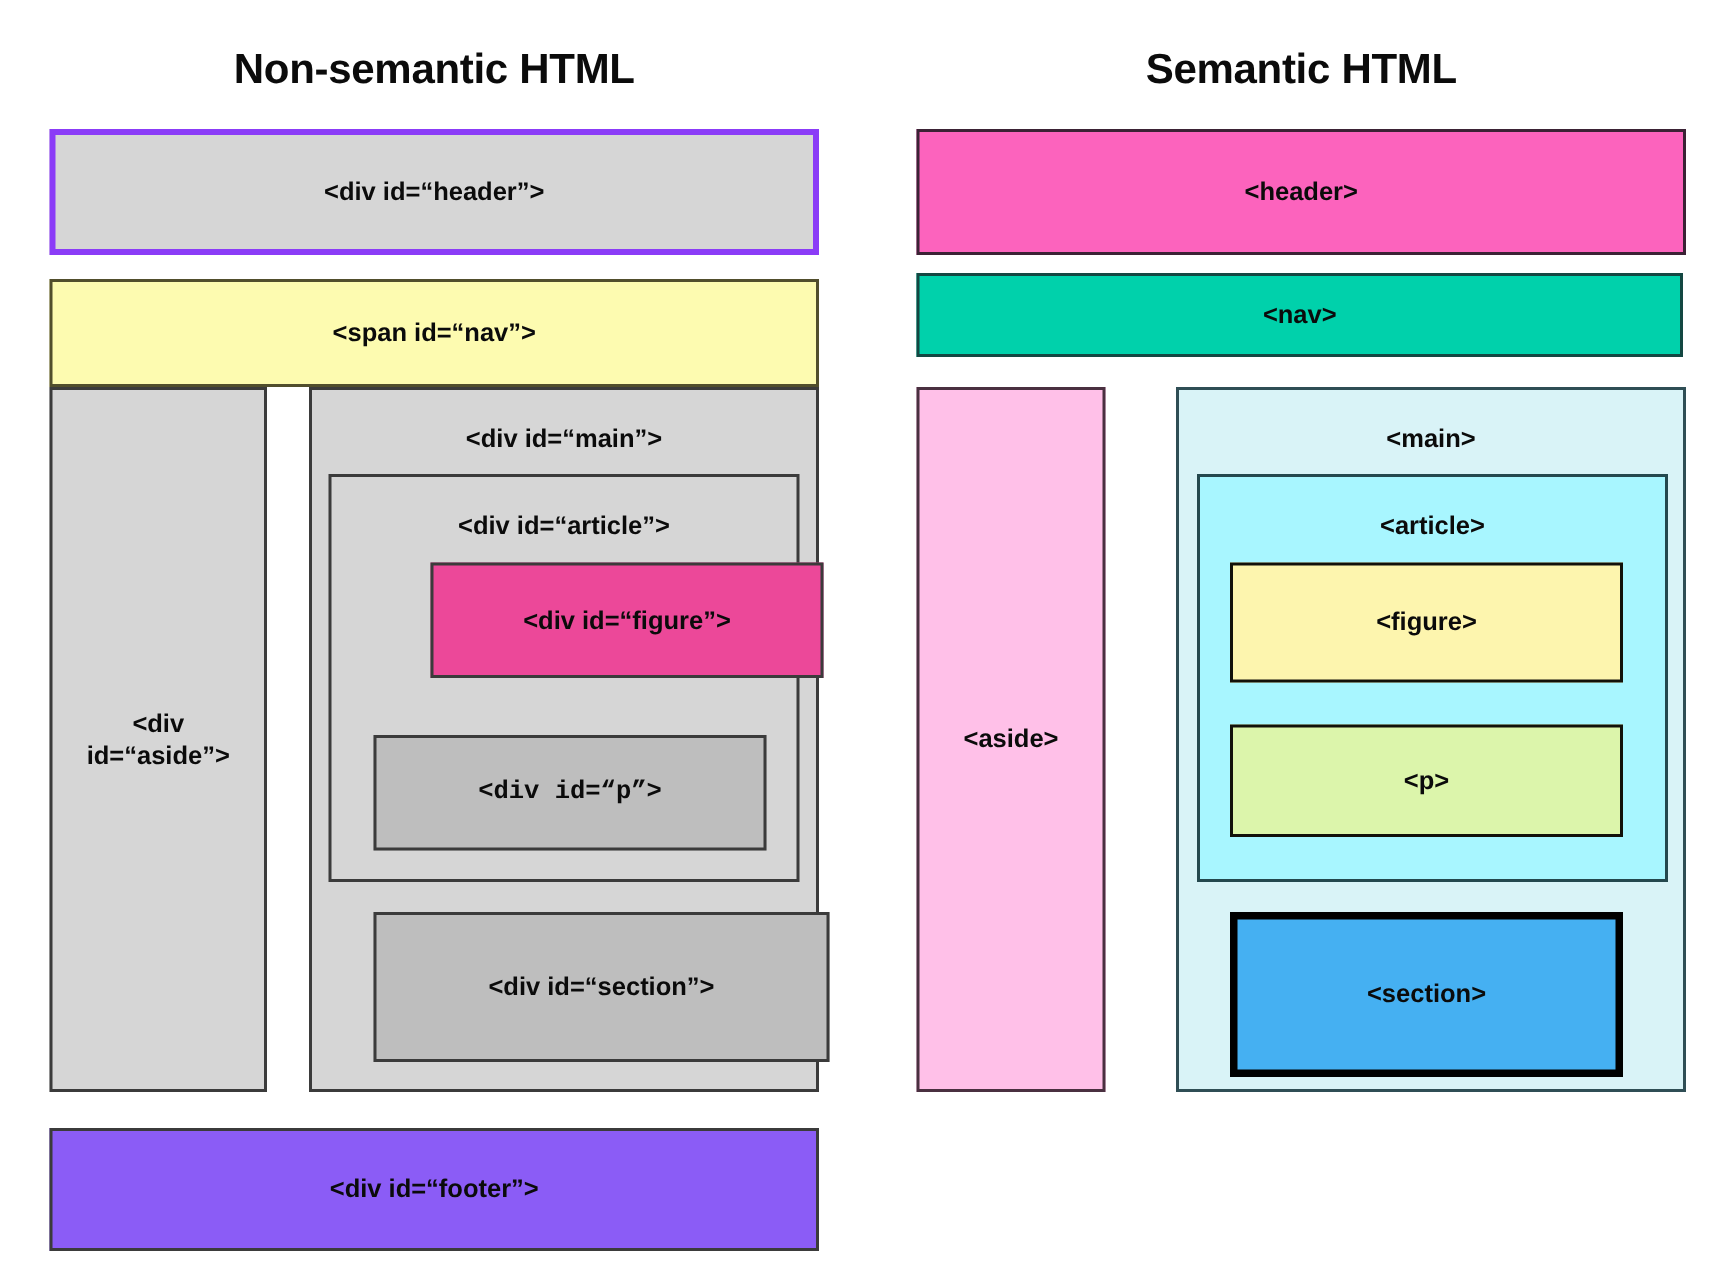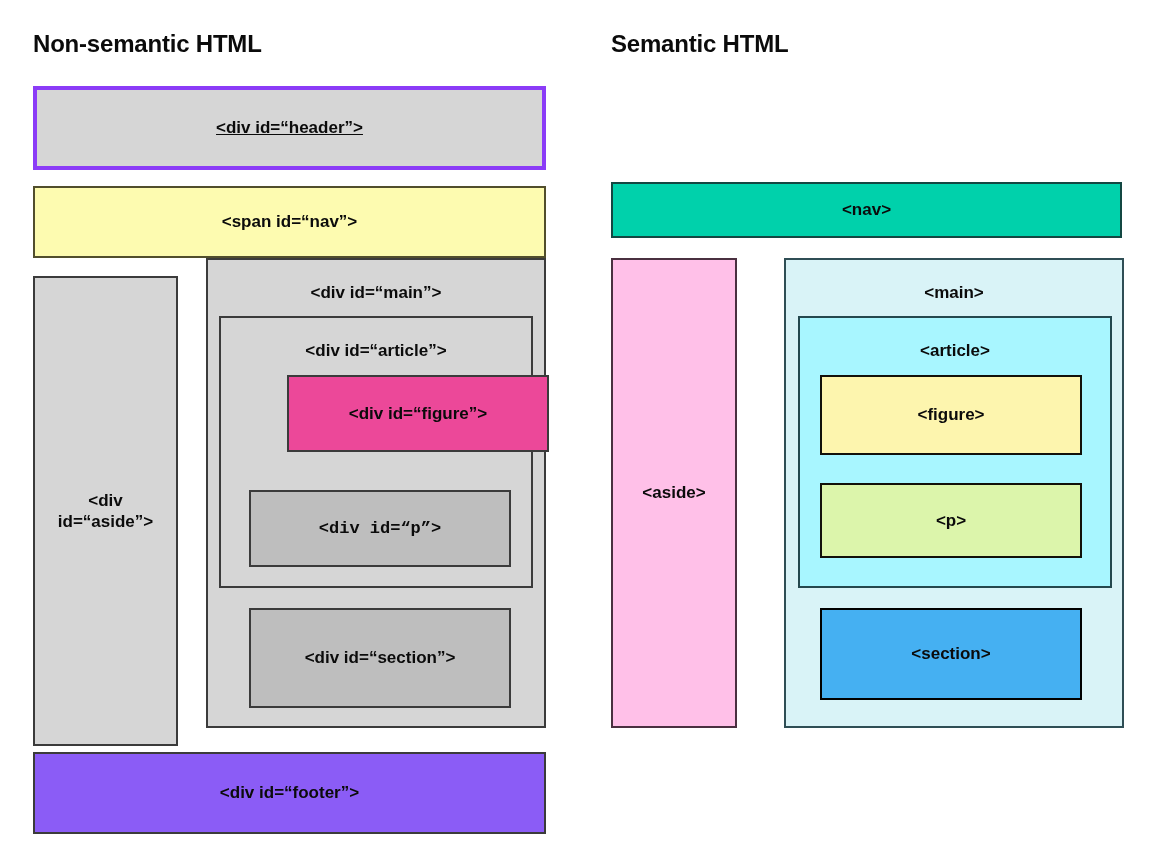--- a/index.html
+++ b/index.html
@@ -20,23 +20,24 @@
   .stage {
     position: absolute;
     left: 0; top: 0;
     width: 1155px;
     height: 849px;
   }
 
   
   .col-title {
     position: absolute;
-    font-size: 24px;
+    font-size: 28px;
     font-weight: bold;
     letter-spacing: -0.2px;
+    text-align: center;
     color: #0b0b0b;
     white-space: nowrap;
   }
   #title-left  { left: 33px;  top: 30px; width: 513px; }
   #title-right { left: 611px; top: 30px; width: 513px; }
 
   
   .box {
     position: absolute;
     box-sizing: border-box;
@@ -56,29 +57,28 @@
   .box.top-label {
     align-items: flex-start;
     padding-top: 22px;
   }
 
   
   #ns-header {
     left: 33px; top: 86px; width: 513px; height: 84px;
     background: #d6d6d6;
     border: 4px solid #8b3cf7;
-    text-decoration: underline;
   }
   #ns-nav {
     left: 33px; top: 186px; width: 513px; height: 72px;
     background: #fdfbb0;
     border: 2px solid #514e2c;
   }
   #ns-aside {
-    left: 33px; top: 276px; width: 145px; height: 470px;
+    left: 33px; top: 258px; width: 145px; height: 470px;
     background: #d6d6d6;
   }
   #ns-main {
     left: 206px; top: 258px; width: 340px; height: 470px;
     background: #d6d6d6;
   }
   #ns-article {
     left: 219px; top: 316px; width: 314px; height: 272px;
     background: #d6d6d6;
   }
@@ -86,21 +86,21 @@
     left: 249px; top: 375px; width: 262px; height: 77px;
     background: #ec4899;
     margin-left: 38px;
   }
   #ns-p {
     left: 249px; top: 490px; width: 262px; height: 77px;
     background: #bebebe;
     font-family: Liberation Mono, monospace;
   }
   #ns-section {
-    left: 249px; top: 608px; width: 262px; height: 100px;
+    left: 249px; top: 608px; width: 304px; height: 100px;
     background: #bebebe;
   }
   #ns-footer {
     left: 33px; top: 752px; width: 513px; height: 82px;
     background: #8b5cf6;
   }
 
   
   #s-header {
     left: 611px; top: 86px; width: 513px; height: 84px;
@@ -132,23 +132,23 @@
     background: #fdf5ae;
     border: 2px solid #12110a;
     text-align: center;
   }
   #s-p {
     left: 820px; top: 483px; width: 262px; height: 75px;
     background: #dcf5ab;
     border: 2px solid #12110a;
   }
   #s-section {
-    left: 820px; top: 608px; width: 262px; height: 92px;
+    left: 820px; top: 608px; width: 262px; height: 110px;
     background: #45b0f2;
-    border: 2px solid #000000;
+    border: 5px solid #000000;
   }
   #s-footer {
     left: 611px; top: 752px; width: 513px; height: 82px;
     background: #8b46f0;
     border: 2px solid #2b1550;
   }
 </style>
 </head>
 <body>
 
@@ -186,20 +186,23 @@
   </div>
 
   <div class="box" id="ns-section">
     <span class="lbl">&lt;div id=“section”&gt;</span>
   </div>
 
   <div class="box" id="ns-footer">
     <span class="lbl">&lt;div id=“footer”&gt;</span>
   </div>
 
+  <div class="box" id="s-header">
+    <span class="lbl">&lt;header&gt;</span>
+  </div>
 
   <div class="box" id="s-nav">
     <span class="lbl">&lt;nav&gt;</span>
   </div>
 
   <div class="box" id="s-aside">
     <span class="lbl">&lt;aside&gt;</span>
   </div>
 
   <div class="box top-label" id="s-main">

